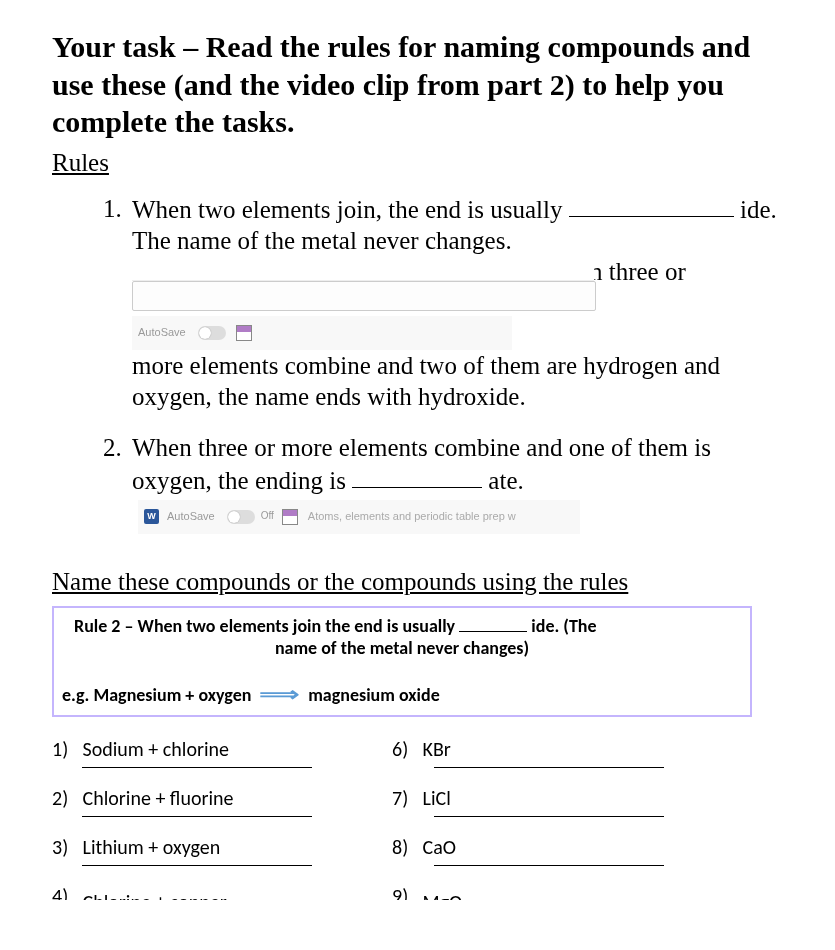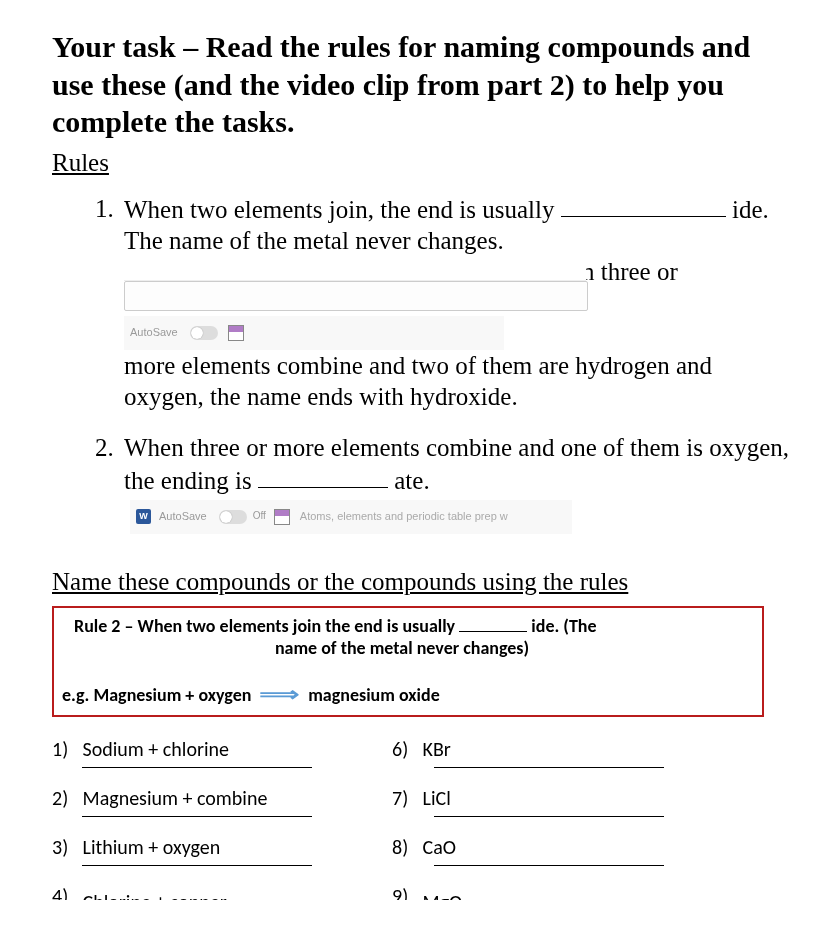--- a/index.html
+++ b/index.html
@@ -21,21 +21,21 @@
     line-height: 1.25;
     margin-bottom: 8px;
   }
   .rules-heading {
     font-size: 25px;
     text-decoration: underline;
     margin: 0 0 16px 0;
   }
   .rules-list {
     list-style-type: decimal;
-    margin: 0;
+    margin: 8px;
     padding-left: 68px;
     font-size: 25px;
     line-height: 1.25;
   }
   .rules-list li {
     margin-bottom: 20px;
     padding-left: 4px;
   }
   .blank {
     display: inline-block;
@@ -144,23 +144,23 @@
   }
 
   .section-title {
     font-size: 25px;
     text-decoration: underline;
     margin: 34px 0 10px 0;
   }
 
   
   .rule-box {
-    border: 2px solid #b91c1c;
+    border: 2px solid #c4b5fd;
     width: 680px;
-    padding: 6px 20px 8px 8px;
+    padding: 6px 8px 8px 8px;
     font-family: Calibri, Arial, sans-serif;
     font-size: 18px;
     font-weight: bold;
     line-height: 1.25;
     margin-bottom: 20px;
   }
   .rule-box-title {
     text-align: left;
     padding: 0 12px;
   }
@@ -283,21 +283,21 @@
 
   <div class="questions">
     <div class="col">
       <div class="q-item">
         <span class="num">1)</span>
         <span>Sodium + chlorine</span>
         <div class="ans-line"></div>
       </div>
       <div class="q-item">
         <span class="num">2)</span>
-        <span>Magnesium + combine</span>
+        <span>Chlorine + fluorine</span>
         <div class="ans-line"></div>
       </div>
       <div class="q-item">
         <span class="num">3)</span>
         <span>Lithium + oxygen</span>
         <div class="ans-line"></div>
       </div>
       <div class="q-item cutoff">
         <span class="num">4)</span>
         <span class="cutoff-text">Chlorine + copper</span>

